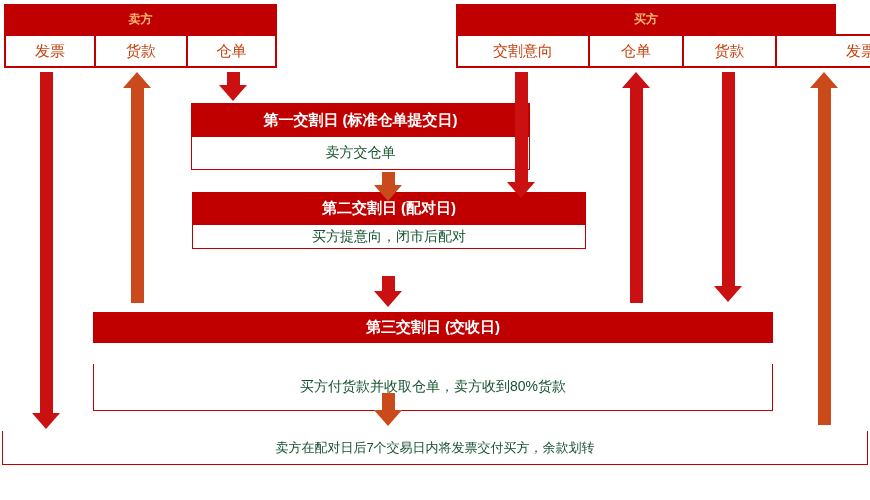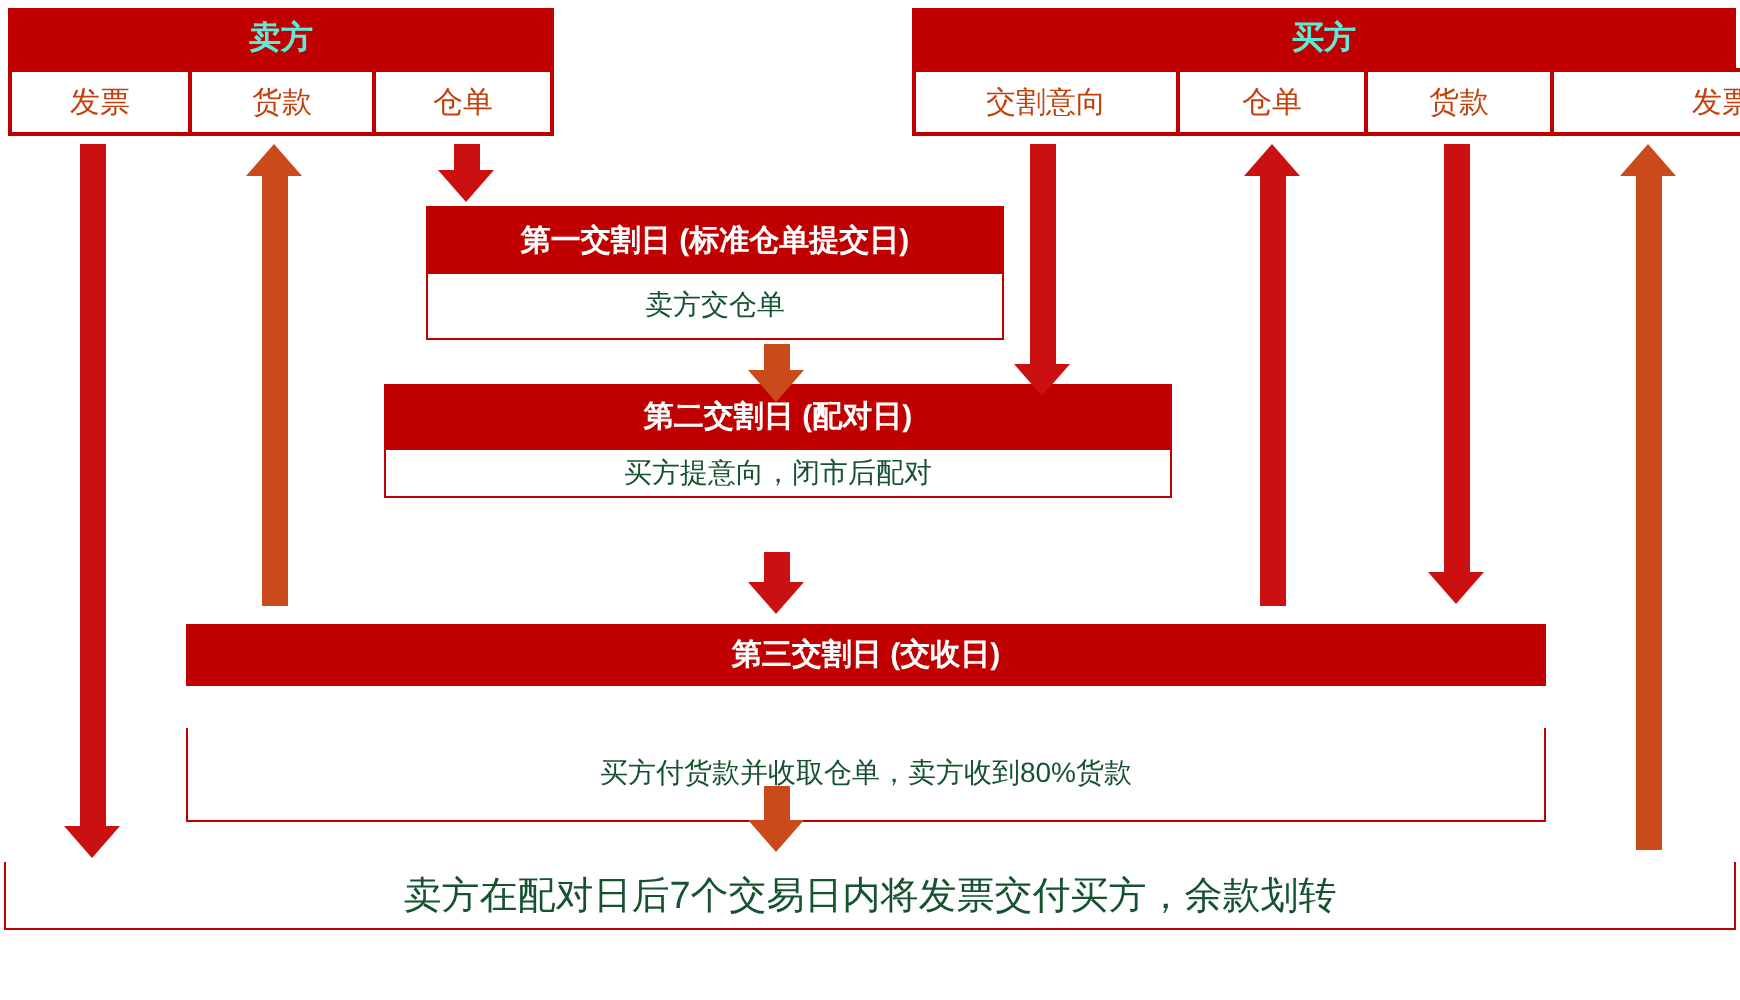--- a/index.html
+++ b/index.html
@@ -4,26 +4,26 @@
 <style>
   html, body { margin: 0; padding: 0; background: #ffffff; }
   body { font-family: "Liberation Sans", "DejaVu Sans", sans-serif; }
   .canvas {
     position: relative; width: 870px; height: 500px;
     background: #ffffff; overflow: hidden;
   }
 
   
   .party-header {
-    position: absolute; height: 30px; background: #c00000; color: #5eead4;
-    font-size: 16px; font-weight: bold; display: flex;
+    position: absolute; height: 30px; background: #c00000; color: #fdba74;
+    font-size: 12px; font-weight: bold; display: flex;
     align-items: center; justify-content: center;
   }
   #seller-header { left: 4px;   top: 4px; width: 273px; }
-  #buyer-header  { left: 456px; top: 4px; width: 412px; }
+  #buyer-header  { left: 456px; top: 4px; width: 380px; }
 
   
   .party-strip {
     position: absolute; height: 34px; box-sizing: border-box;
     border: 2px solid #c00000; background: #ffffff; display: flex;
   }
   #seller-strip { left: 4px;   top: 34px; width: 273px; }
   #buyer-strip  { left: 456px; top: 34px; width: 491px; }
   .cell {
     box-sizing: border-box; border-right: 2px solid #c00000;
@@ -41,32 +41,32 @@
   .stage { position: absolute; }
   .stage-header {
     background: #c00000; color: #ffffff; font-weight: bold; font-size: 15px;
     display: flex; align-items: center; justify-content: center;
   }
   .stage-body {
     background: #ffffff; box-sizing: border-box; border: 1px solid #c00000;
     border-top: none; color: #14532d; font-size: 14px;
     display: flex; align-items: center; justify-content: center;
   }
-  #stage1 { left: 191px; top: 103px; width: 289px; margin-left: 22px; }
+  #stage1 { left: 191px; top: 103px; width: 339px; }
   #stage1 .stage-header { height: 34px; }
   #stage1 .stage-body   { height: 33px; }
   #stage2 { left: 192px; top: 192px; width: 394px; }
   #stage2 .stage-header { height: 33px; }
   #stage2 .stage-body   { height: 24px; }
   #stage3 { left: 93px;  top: 312px; width: 680px; text-align: center; }
   #stage3 .stage-header { height: 31px; }
   #stage3 .stage-body   { height: 47px; margin-top: 21px; }
   #stage4 { left: 2px;   top: 431px; width: 866px; }
   #stage4 .stage-header { height: 32px; }
-  #stage4 .stage-body   { height: 34px; font-size: 19px; }
+  #stage4 .stage-body   { height: 34px; font-size: 13px; }
 
   
   #arrows-layer { position: absolute; left: 0; top: 0; width: 870px; height: 500px; pointer-events: none; }
   .arrow {
     position: absolute; width: 28px;
     display: flex; flex-direction: column; align-items: center;
   }
   .arrow .shaft { width: 13px; flex: 1 1 auto; background: currentColor; }
   .arrow .head {
     width: 0; height: 0; flex: 0 0 auto;

